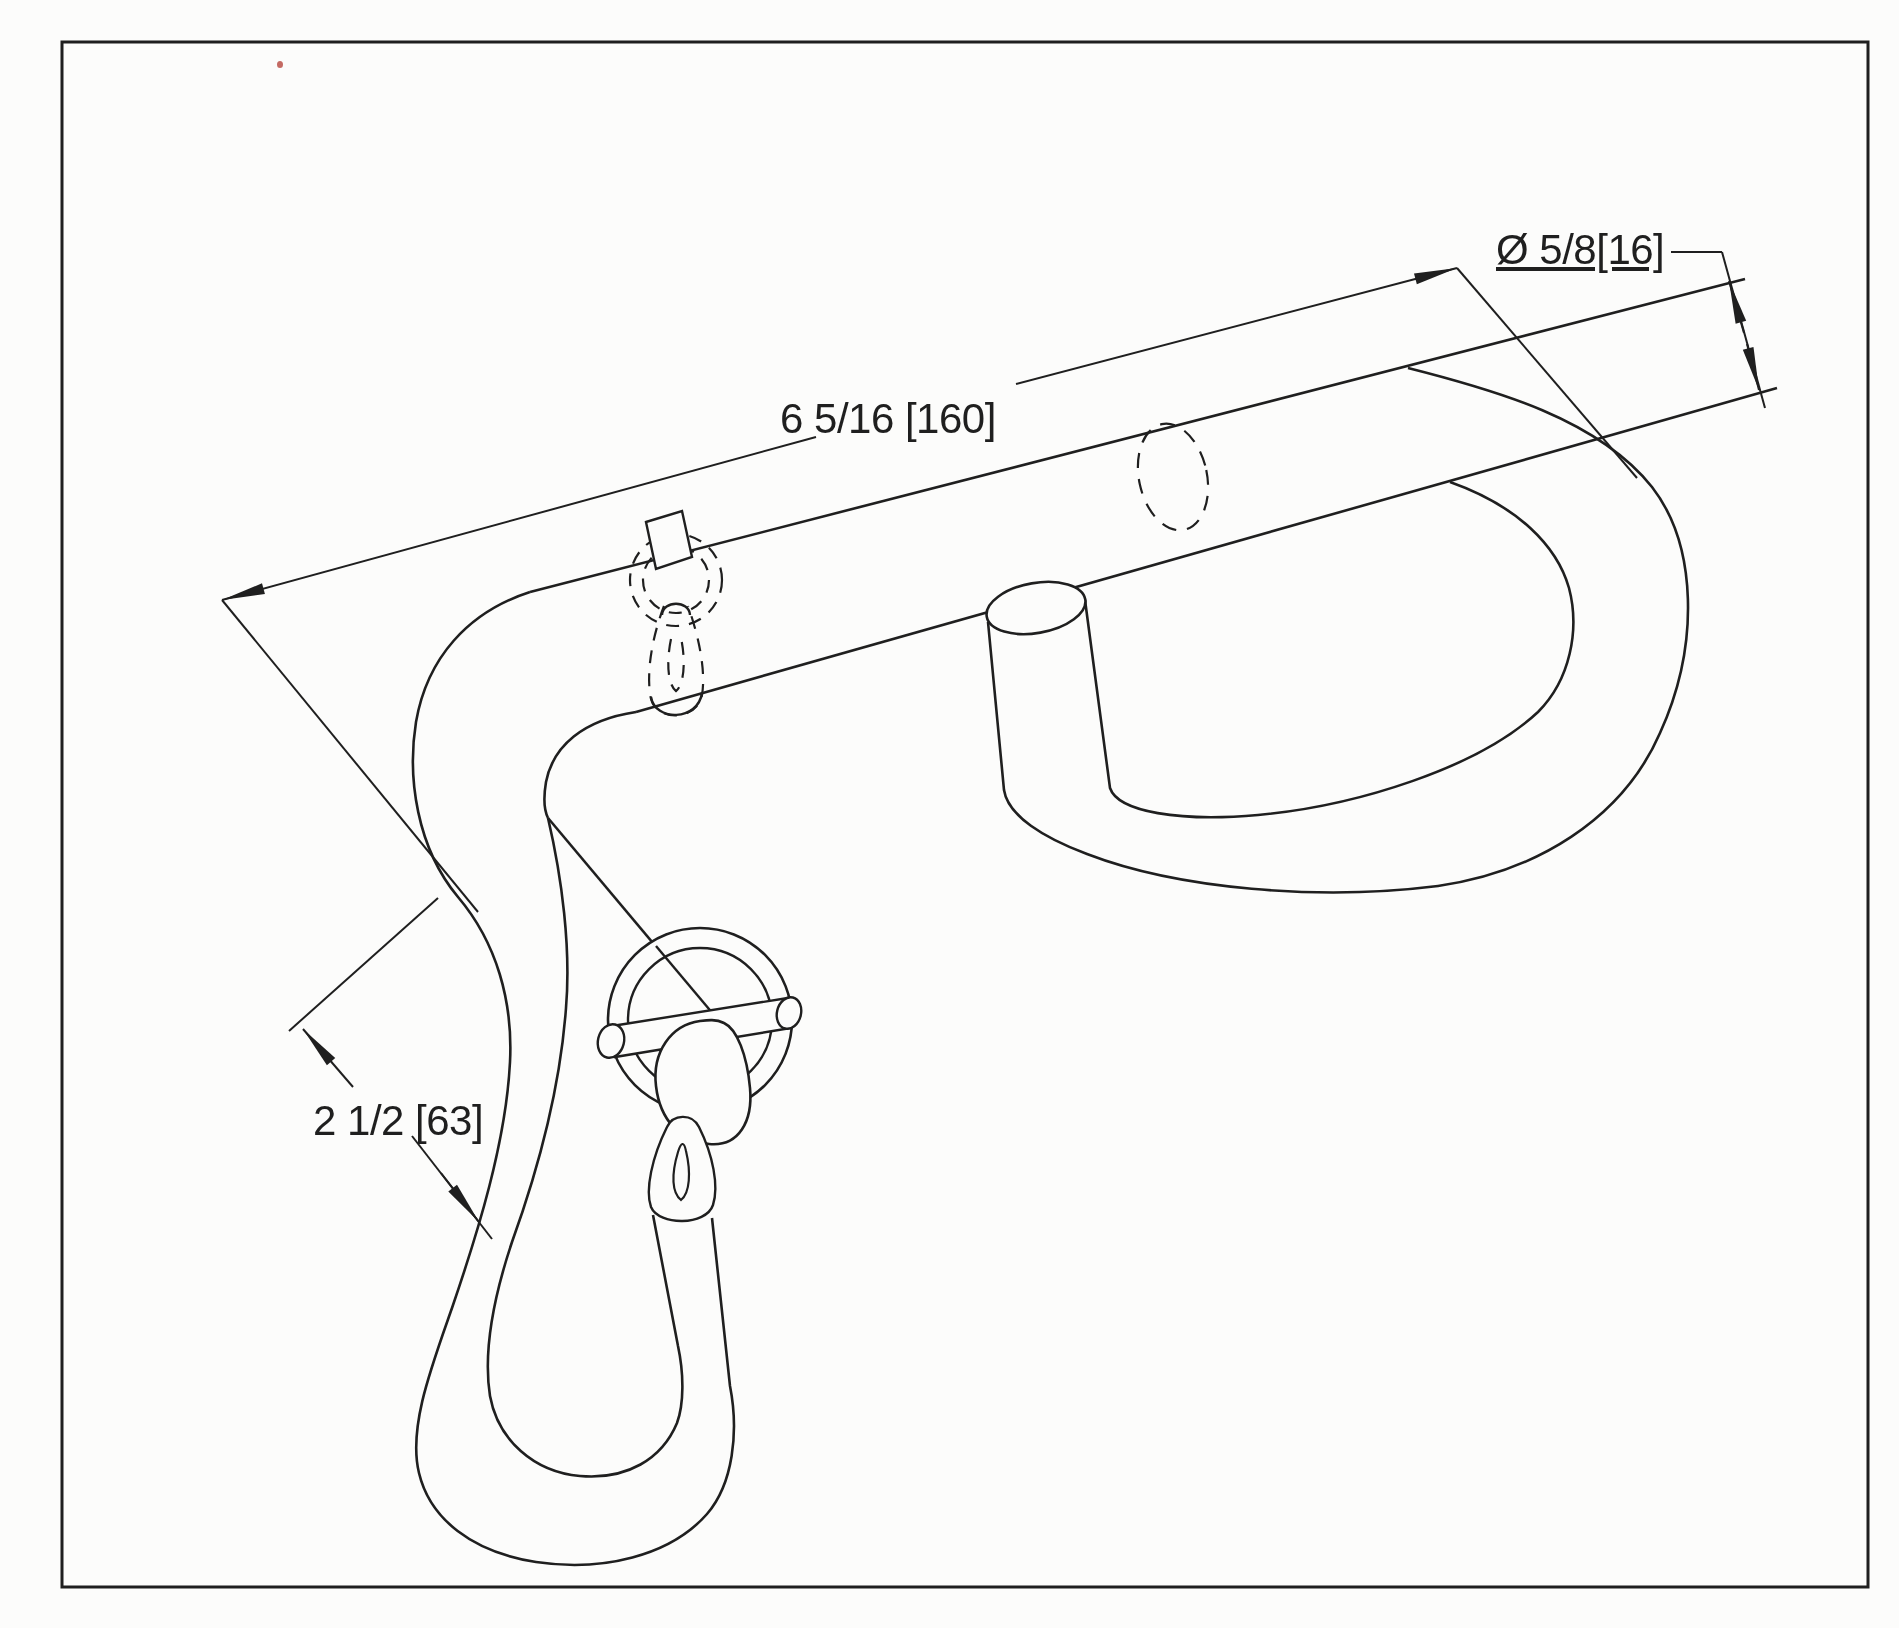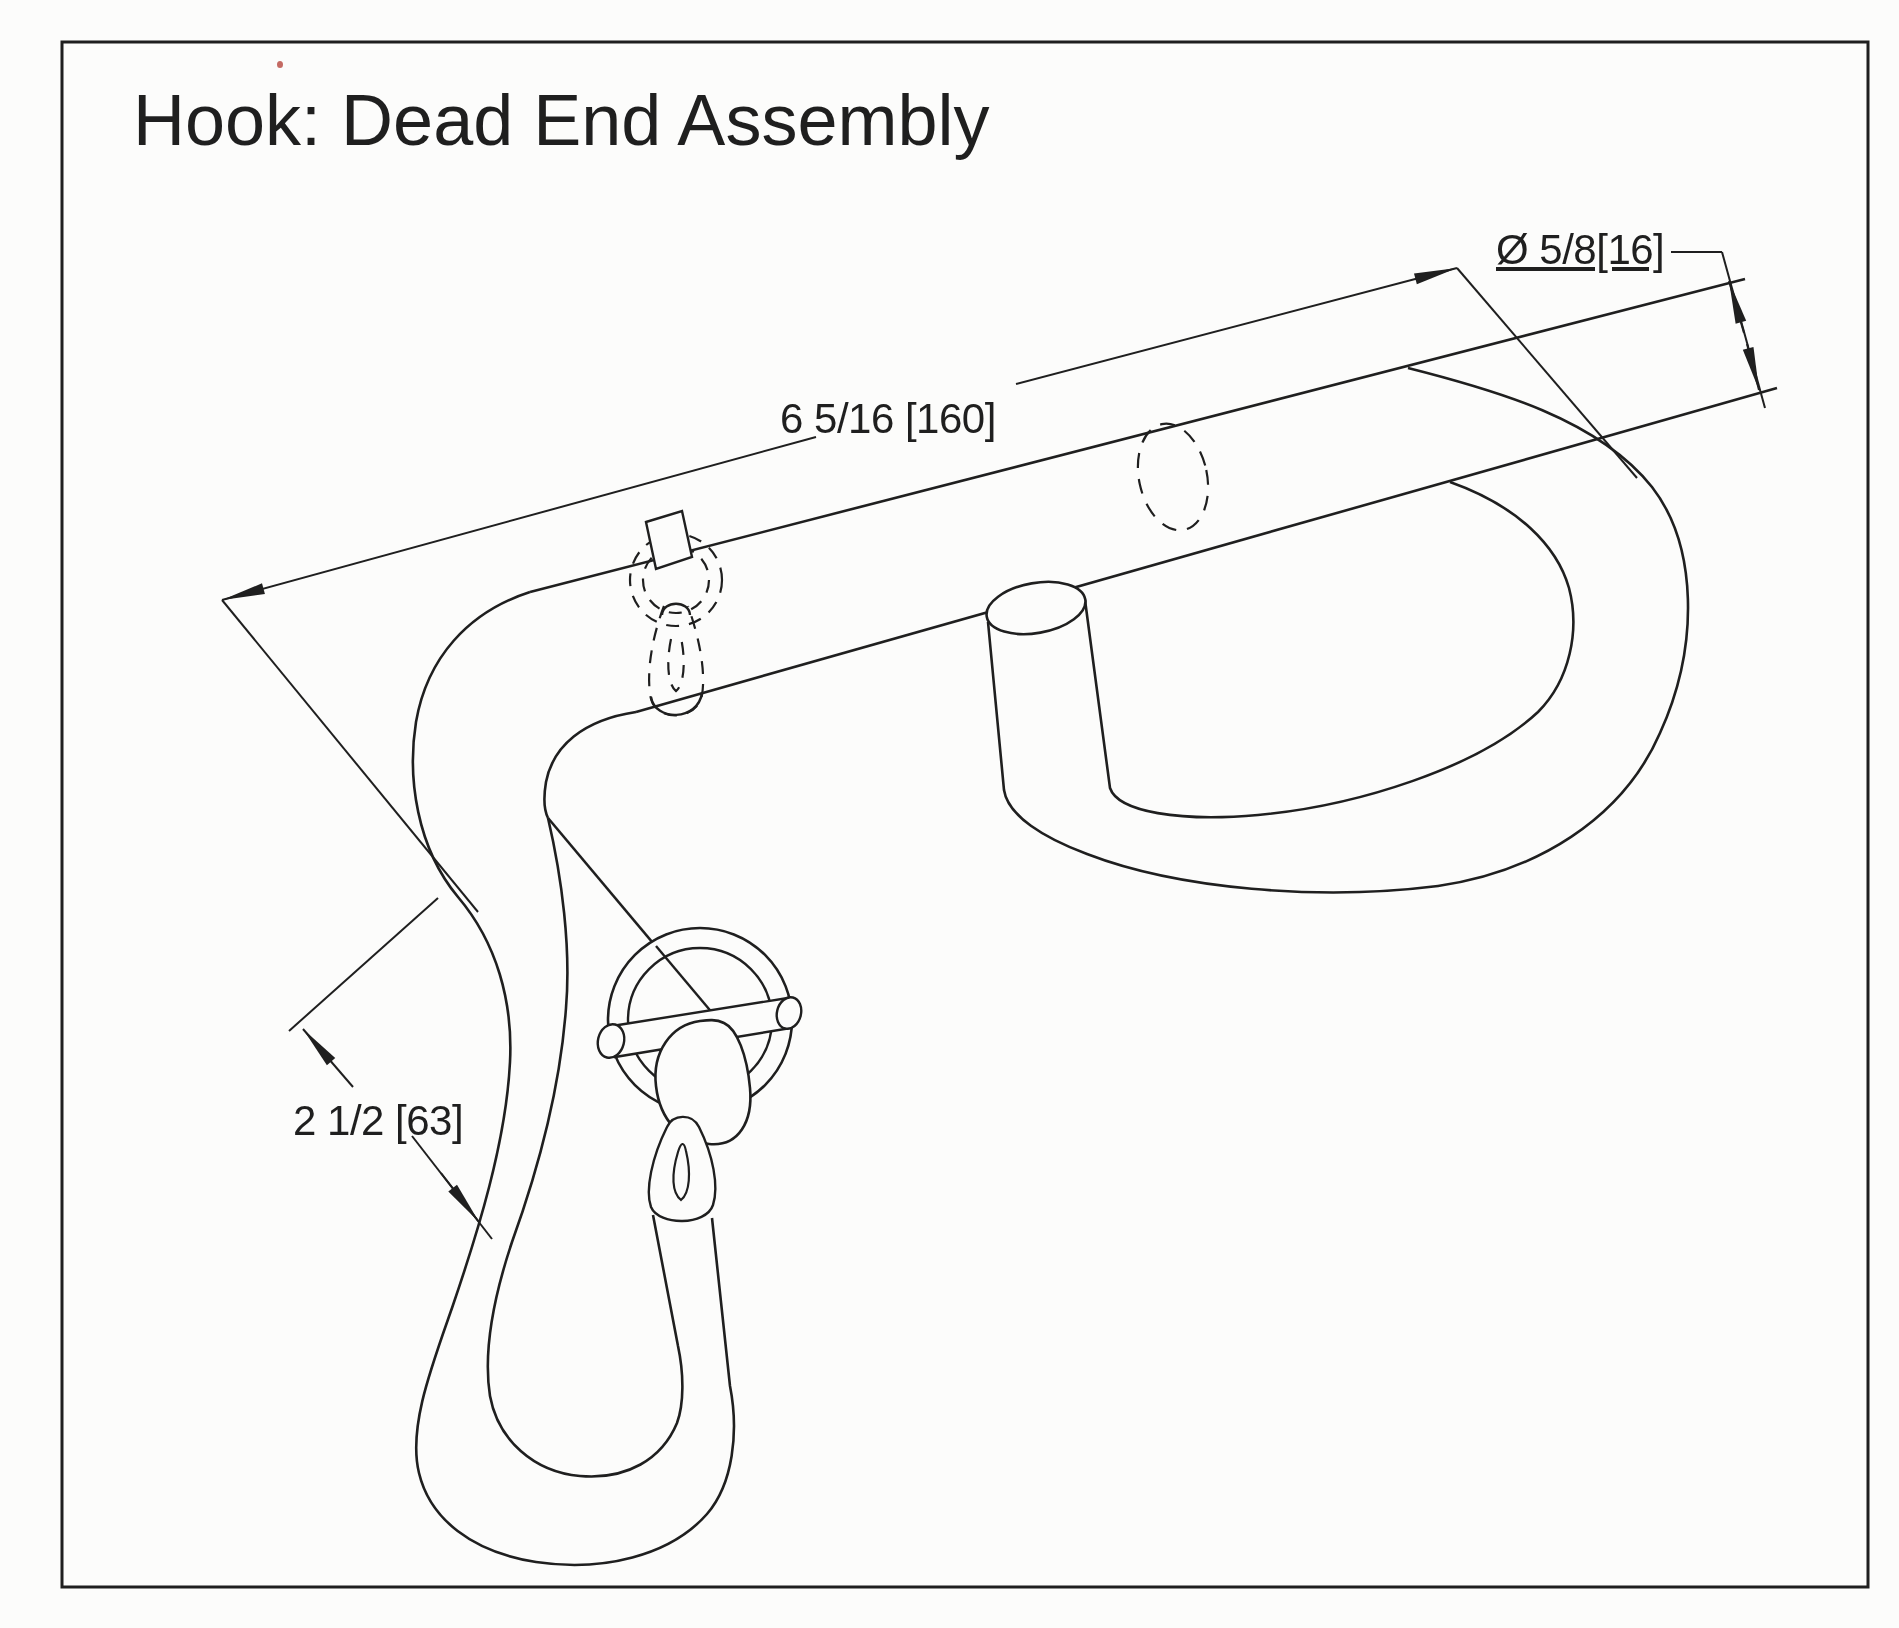--- a/index.html
+++ b/index.html
@@ -21,21 +21,21 @@
     position:absolute;
     white-space:nowrap;
     color:var(--line);
     line-height:1;
     letter-spacing:-0.5px;
   }
   .title{left:133px;top:84px;font-size:72px;letter-spacing:0;}
   .dim{font-size:42px;}
   .dim-length{left:780px;top:398px;}
   .dim-dia{left:1496px;top:229px;text-decoration:underline;}
-  .dim-offset{left:293px;top:1100px;}
+  .dim-offset{left:313px;top:1100px;}
   .speck{
     position:absolute;left:277px;top:61px;width:6px;height:7px;
     border-radius:50%;background:var(--speck);opacity:.75;
   }
 </style>
 </head>
 <body>
 
 <div class="stage">
 
@@ -116,19 +116,18 @@
       <path d="M1744,333 L1729,281" marker-end="url(#arr)"></path>
       <path d="M1747,344 L1759,390" marker-end="url(#arr)"></path>
 
       <path d="M438,898 L289,1031"></path>
       <path d="M353,1087 L303,1029" marker-end="url(#arr)"></path>
       <path d="M412,1136 L492,1239"></path>
       <path d="M441,1173 L479,1222" marker-end="url(#arr)"></path>
     </g>
   </svg>
 
-  <div class="lbl title">Hook: Dead End Assembly</div>
   <div class="lbl dim dim-length">6 5/16 [160]</div>
   <div class="lbl dim dim-dia">Ø 5/8[16]</div>
   <div class="lbl dim dim-offset">2 1/2 [63]</div>
 
   <div class="speck"></div>
 </div>
 
 </body></html>

